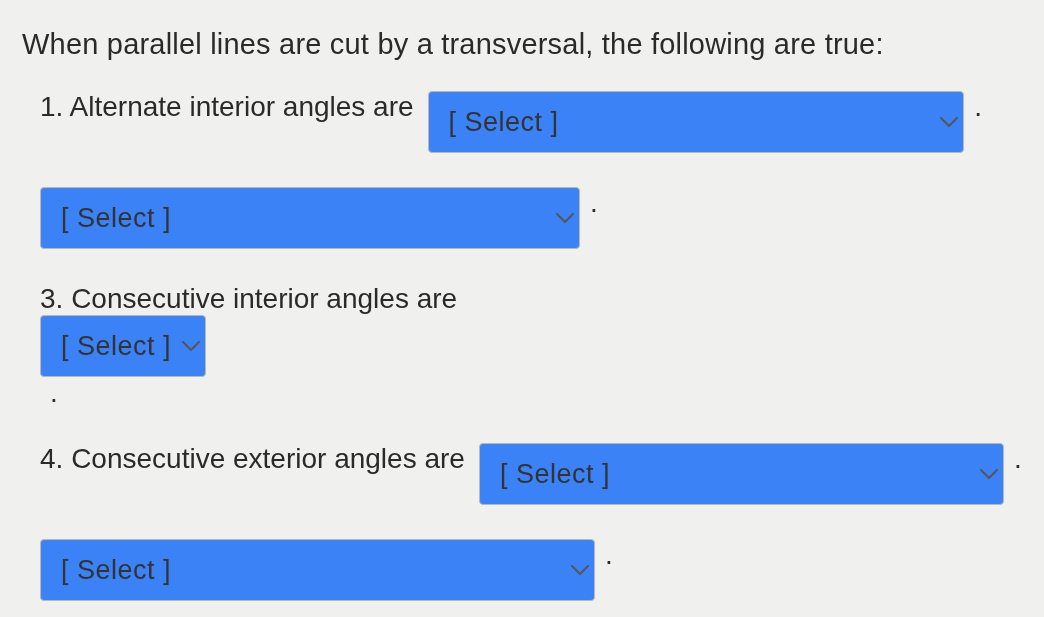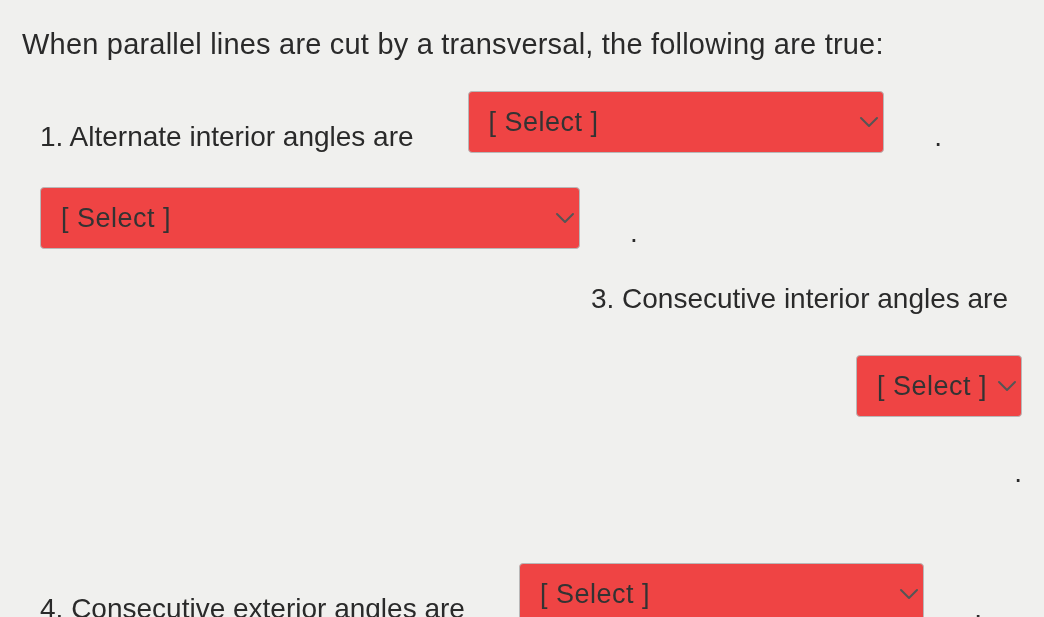--- a/index.html
+++ b/index.html
@@ -17,35 +17,34 @@
       overflow: hidden;
     }
     .question-intro {
       font-size: 29px;
       font-weight: 400;
       margin-bottom: 30px;
       letter-spacing: 0.2px;
     }
     .item-row {
       display: flex;
-      align-items: flex-end;
+      align-items: flex-start;
       margin-bottom: 34px;
       font-size: 28px;
-      gap: 40px;
     }
     .item-label {
       white-space: nowrap;
       margin-right: 14px;
     }
     .select-box {
       display: flex;
       align-items: center;
       justify-content: space-between;
       border: 1px solid #b8b8b8;
-      background: #ef4444;
+      background: #3b82f6;
       border-radius: 4px;
       height: 62px;
       padding: 0 4px 0 20px;
       cursor: pointer;
       flex-grow: 1;
       min-width: 0;
     }
     .select-placeholder {
       font-size: 27px;
       color: #333;

